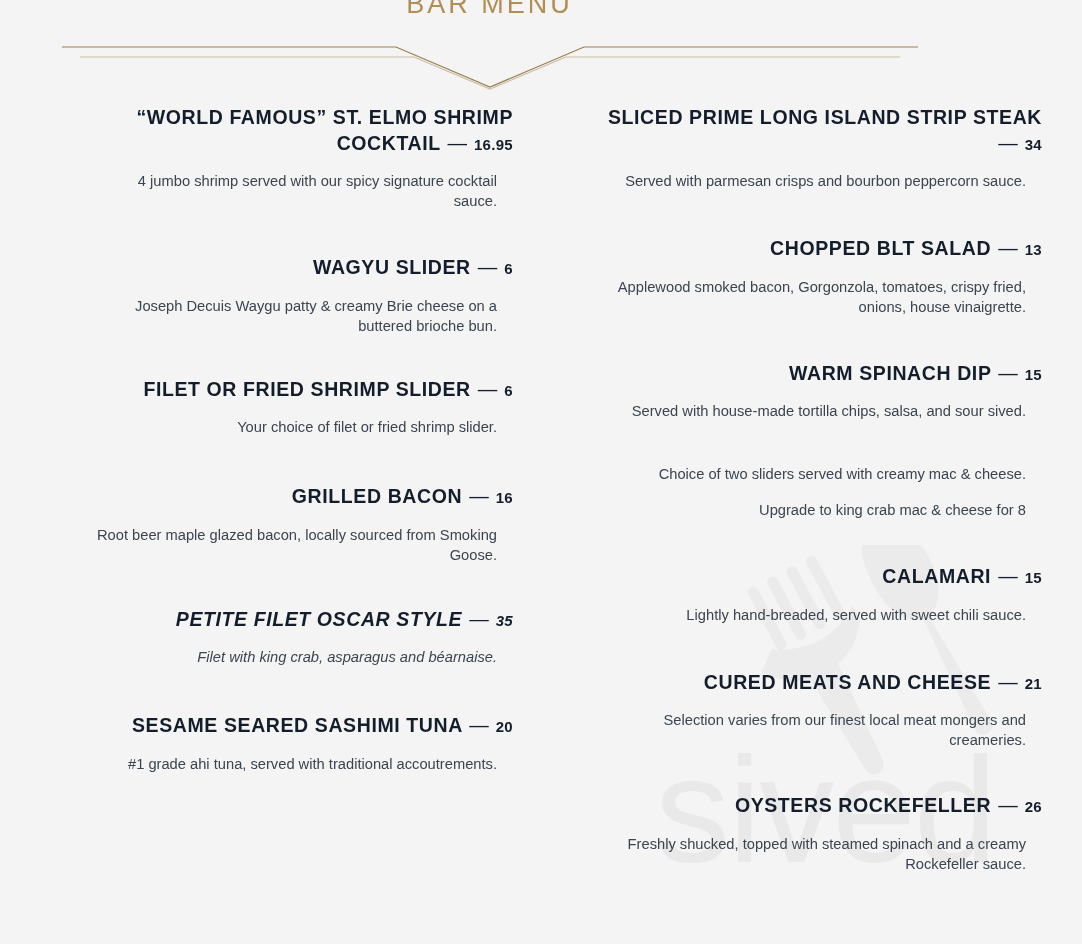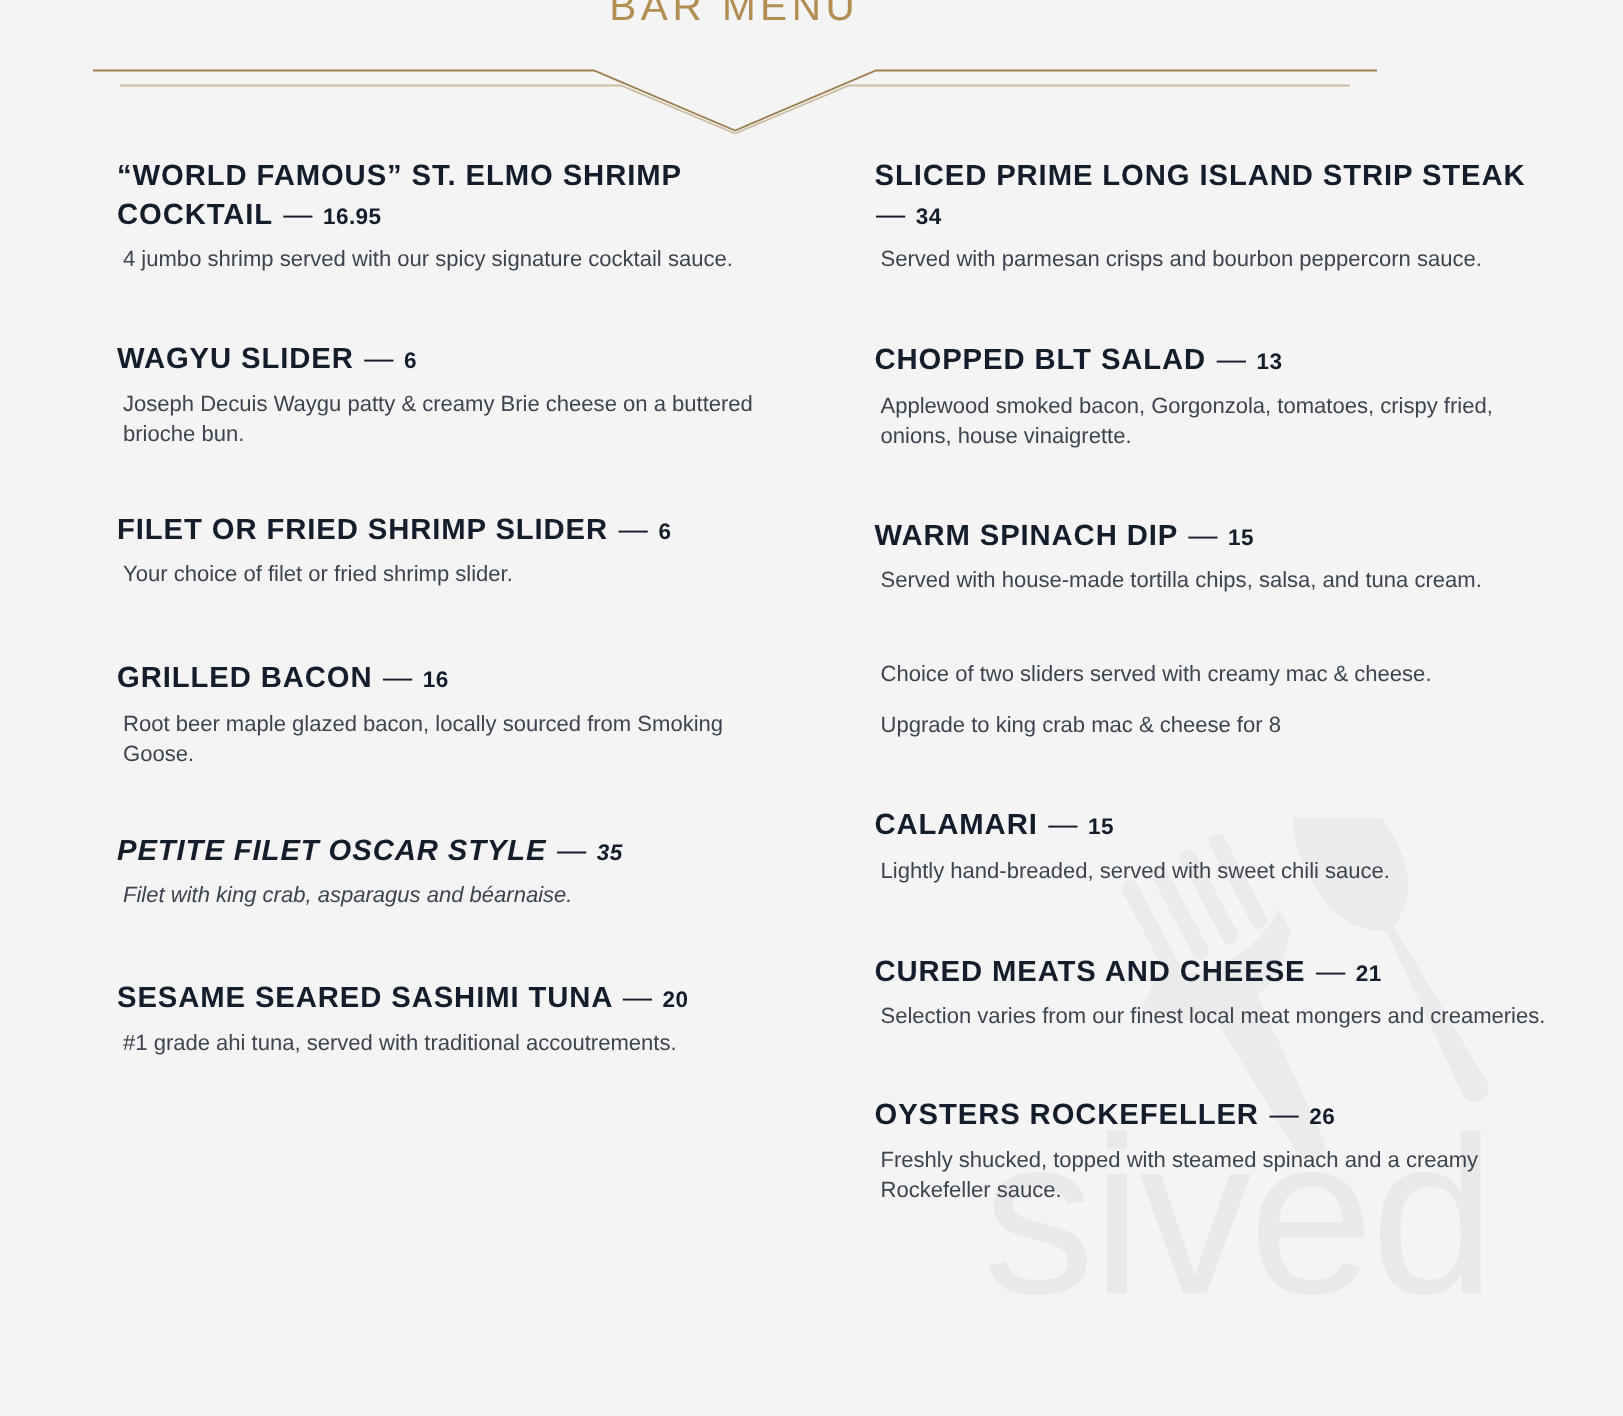--- a/index.html
+++ b/index.html
@@ -85,21 +85,21 @@
     margin-top: 14px;
   }
   .menu-col {
     width: 541px;
     padding: 0 30px;
   }
   .menu-col.left  { padding-left: 78px; padding-right: 28px; }
   .menu-col.right { padding-left: 42px; padding-right: 40px; }
 
   .menu-item {
-    text-align: left;
+    text-align: right;
     margin-bottom: 28px;
   }
   .menu-item-title {
     color: #141d2b;
     font-weight: 700;
     font-size: 19.5px;
     letter-spacing: 0.6px;
     line-height: 1.32;
     margin: 0 0 8px 0;
     font-family: "Liberation Sans", sans-serif;
@@ -111,21 +111,21 @@
   }
   .menu-item-title .price {
     font-size: 15px;
     font-weight: 700;
     letter-spacing: 0.3px;
   }
   .menu-item-desc {
     color: #3c444f;
     font-size: 14.7px;
     line-height: 1.35;
-    margin: 4px;
+    margin: 16px;
     font-weight: 400;
   }
   .menu-item-desc + .menu-item-desc {
     margin-top: 14px;
   }
 
   
   .left  .menu-item:nth-child(1) { margin-bottom: 43px; }
   .left  .menu-item:nth-child(2) { margin-bottom: 40px; }
   .left  .menu-item:nth-child(3) { margin-bottom: 46px; }
@@ -219,21 +219,21 @@
         <p class="menu-item-desc">Served with parmesan crisps and bourbon peppercorn sauce.</p>
       </div>
 
       <div class="menu-item">
         <h2 class="menu-item-title"><span>CHOPPED BLT SALAD</span> <span class="dash">—</span> <span class="price">13</span></h2>
         <p class="menu-item-desc">Applewood smoked bacon, Gorgonzola, tomatoes, crispy fried, onions, house vinaigrette.</p>
       </div>
 
       <div class="menu-item">
         <h2 class="menu-item-title"><span>WARM SPINACH DIP</span> <span class="dash">—</span> <span class="price">15</span></h2>
-        <p class="menu-item-desc">Served with house-made tortilla chips, salsa, and tuna cream.</p>
+        <p class="menu-item-desc">Served with house-made tortilla chips, salsa, and sour sived.</p>
       </div>
 
       <div class="menu-item">
         <p class="menu-item-desc">Choice of two sliders served with creamy mac &amp; cheese.</p>
         <p class="menu-item-desc">Upgrade to king crab mac &amp; cheese for 8</p>
       </div>
 
       <div class="menu-item">
         <h2 class="menu-item-title"><span>CALAMARI</span> <span class="dash">—</span> <span class="price">15</span></h2>
         <p class="menu-item-desc">Lightly hand-breaded, served with sweet chili sauce.</p>

